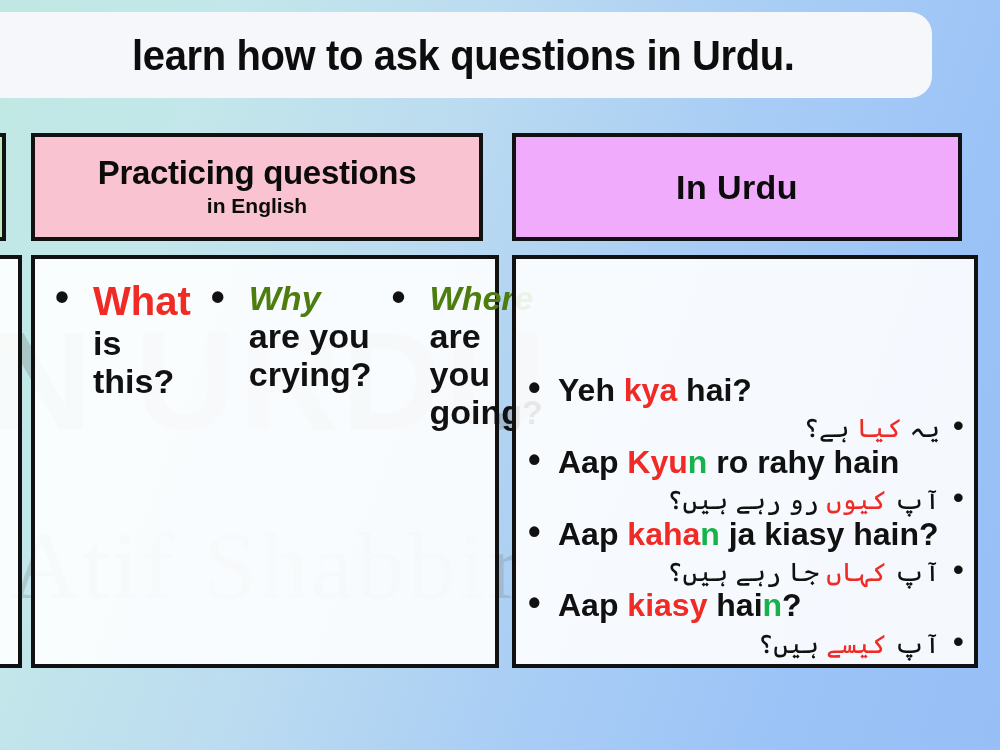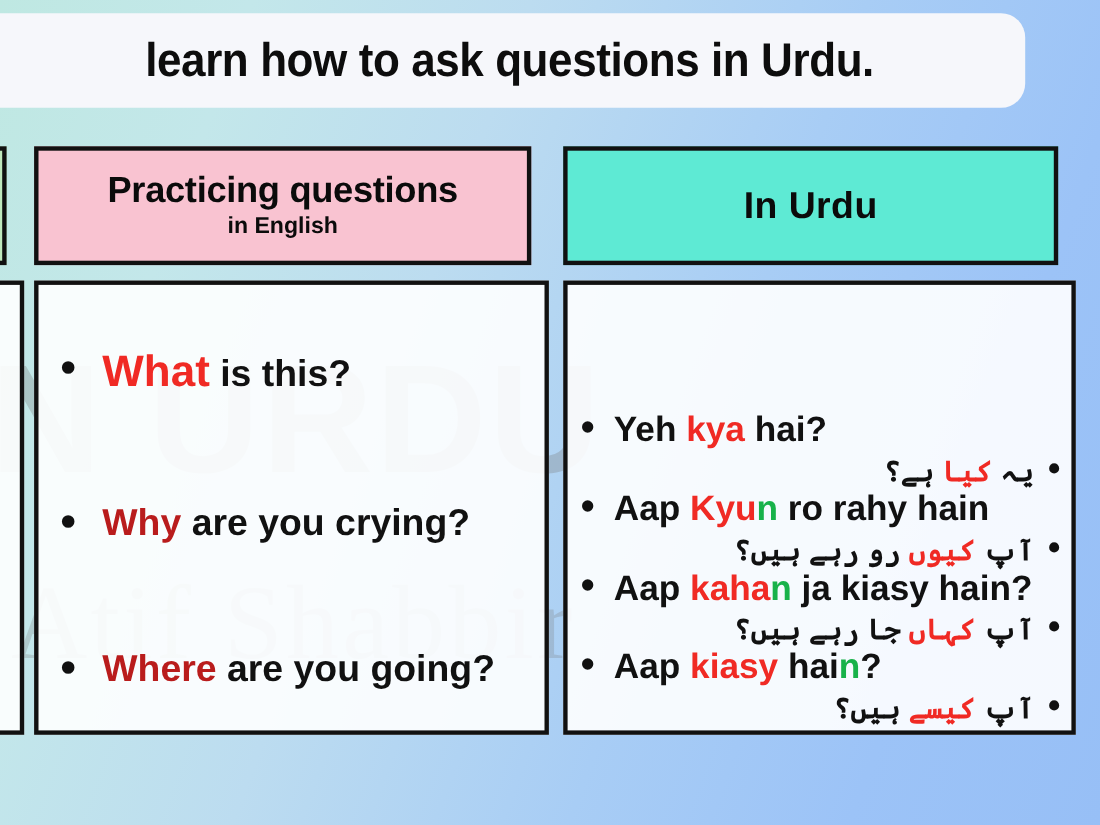--- a/index.html
+++ b/index.html
@@ -101,21 +101,21 @@
     right: 16px;
     height: 108px;
     border: 4px solid #111;
     display: flex;
     flex-direction: column;
     align-items: center;
     justify-content: center;
   }
   .hdr-green { background: #bfe8bc; }
   .hdr-pink  { background: #f9c3d1; }
-  .hdr-cyan  { background: #5eead4; }
+  .hdr-cyan  { background: #f0abfc; }
 
   .hdr-title {
     font-weight: bold;
     font-size: 33px;
     color: #0b0b0b;
     line-height: 1.05;
     text-align: center;
     letter-spacing: -0.3px;
   }
   .hdr-sub {
@@ -142,41 +142,40 @@
   }
   .body-green { background: rgba(255,255,255,0.90); }
 
   
   ul.eng-list {
     list-style: none;
     margin: 0;
     padding: 20px 0 0 0;
     height: 100%;
     display: flex;
-    flex-direction: column;
+    flex-direction: row;
     justify-content: space-around;
-    gap: 20px;
   }
   ul.eng-list li {
     position: relative;
     font-size: 34px;
     font-weight: bold;
     color: #111;
     padding-left: 58px;
     line-height: 1.12;
   }
   ul.eng-list li::before {
     content: "•";
     position: absolute;
     left: 20px;
     top: -4px;
     font-size: 40px;
     color: #111;
   }
-  .kw { color: #b91c1c; }
+  .kw { color: #4d7c0f; font-style: italic; }
   .kw-big { color: #f02a24; font-size: 40px; }
   .eng-rest-big { font-size: 40px; }
 
   
   ul.urdu-list {
     list-style: none;
     margin: 0;
     padding: 10px 0 4px 0;
     height: 100%;
     display: flex;
@@ -200,21 +199,21 @@
     position: absolute;
     left: 12px;
     top: -5px;
     font-size: 36px;
     color: #111;
   }
   .script-line {
     direction: rtl;
     text-align: right;
     font-size: 26px;
-    font-weight: bold;
+    font-weight: normal;
     color: #111;
     padding-right: 34px;
     margin-top: 4px;
     line-height: 1.25;
     position: relative;
     white-space: nowrap;
   }
   .script-line::before {
     content: "•";
     position: absolute;

